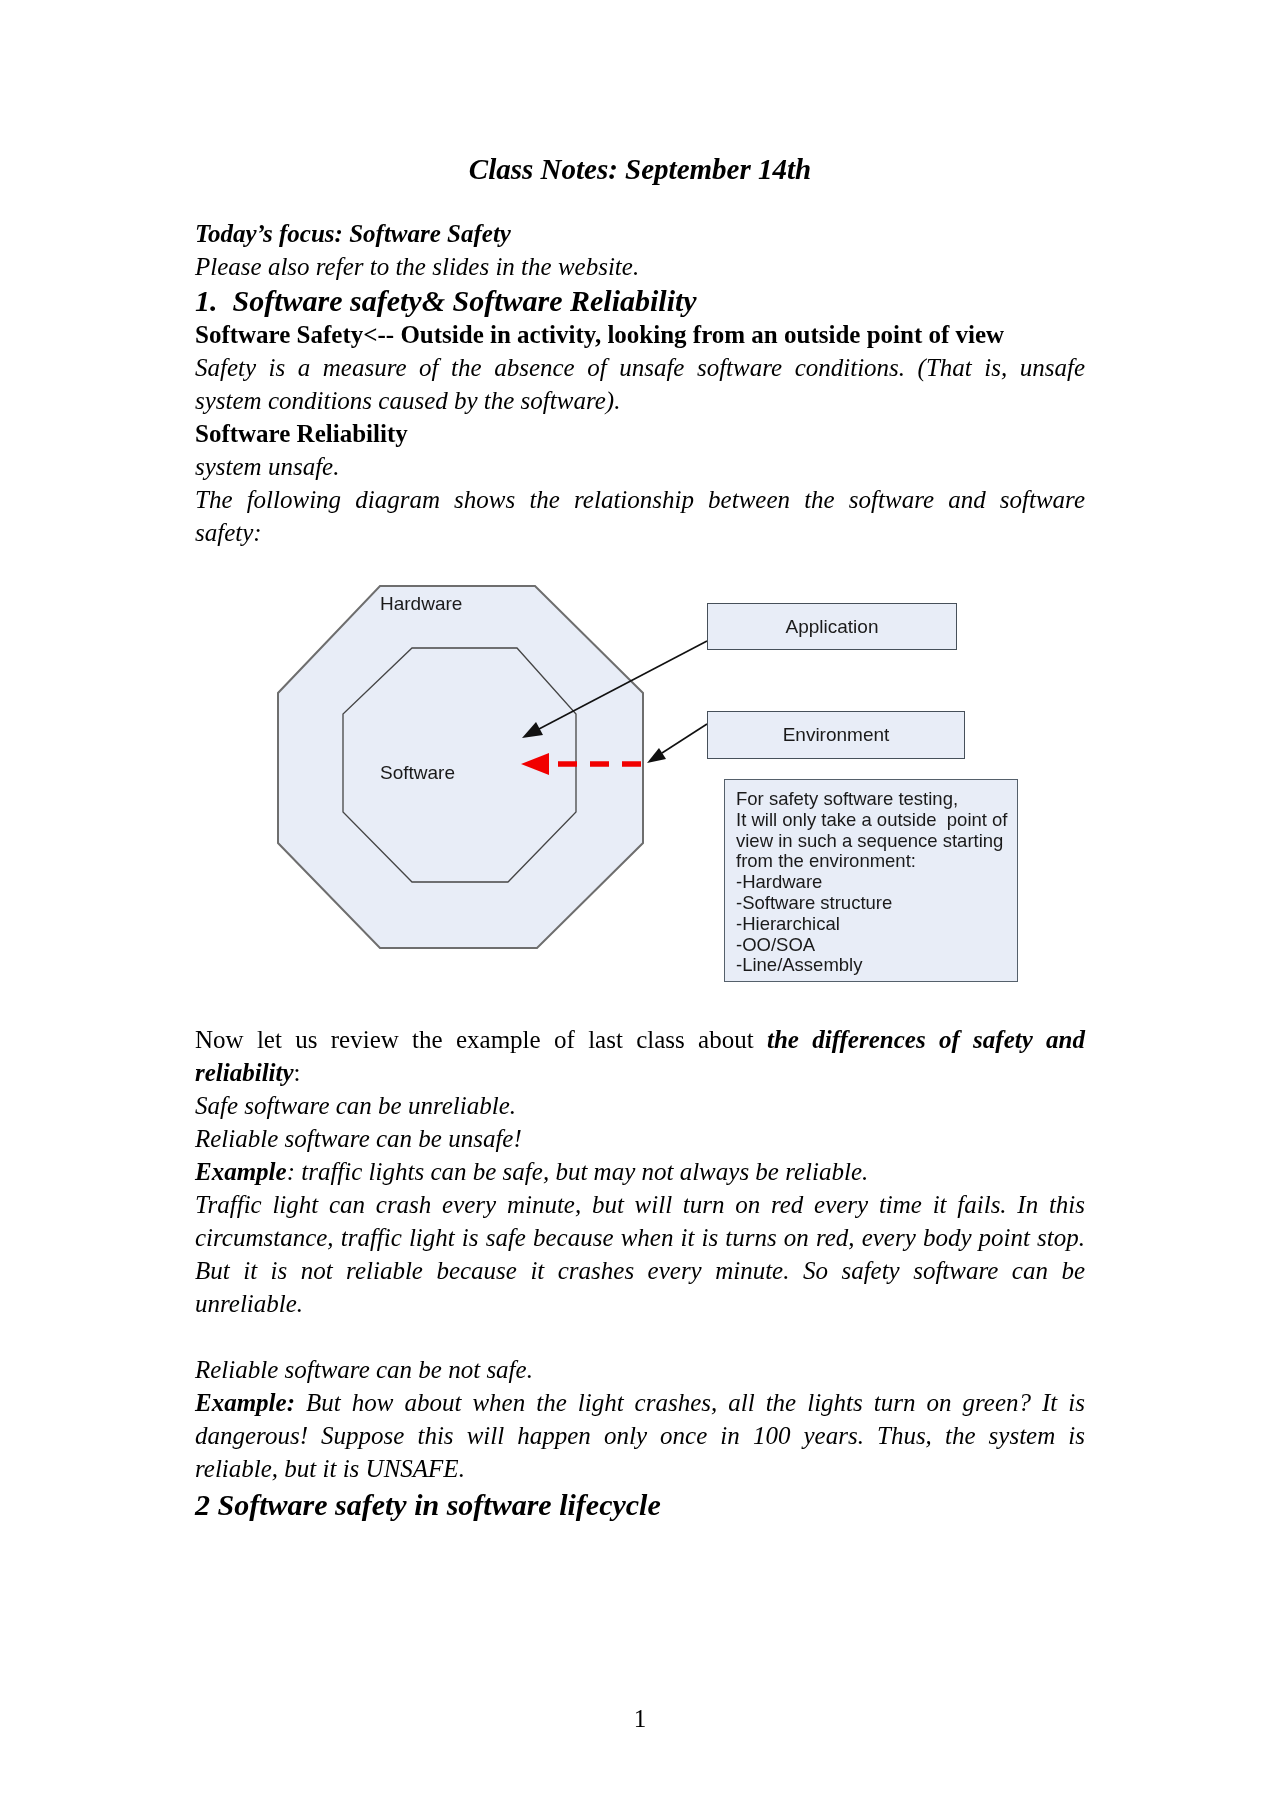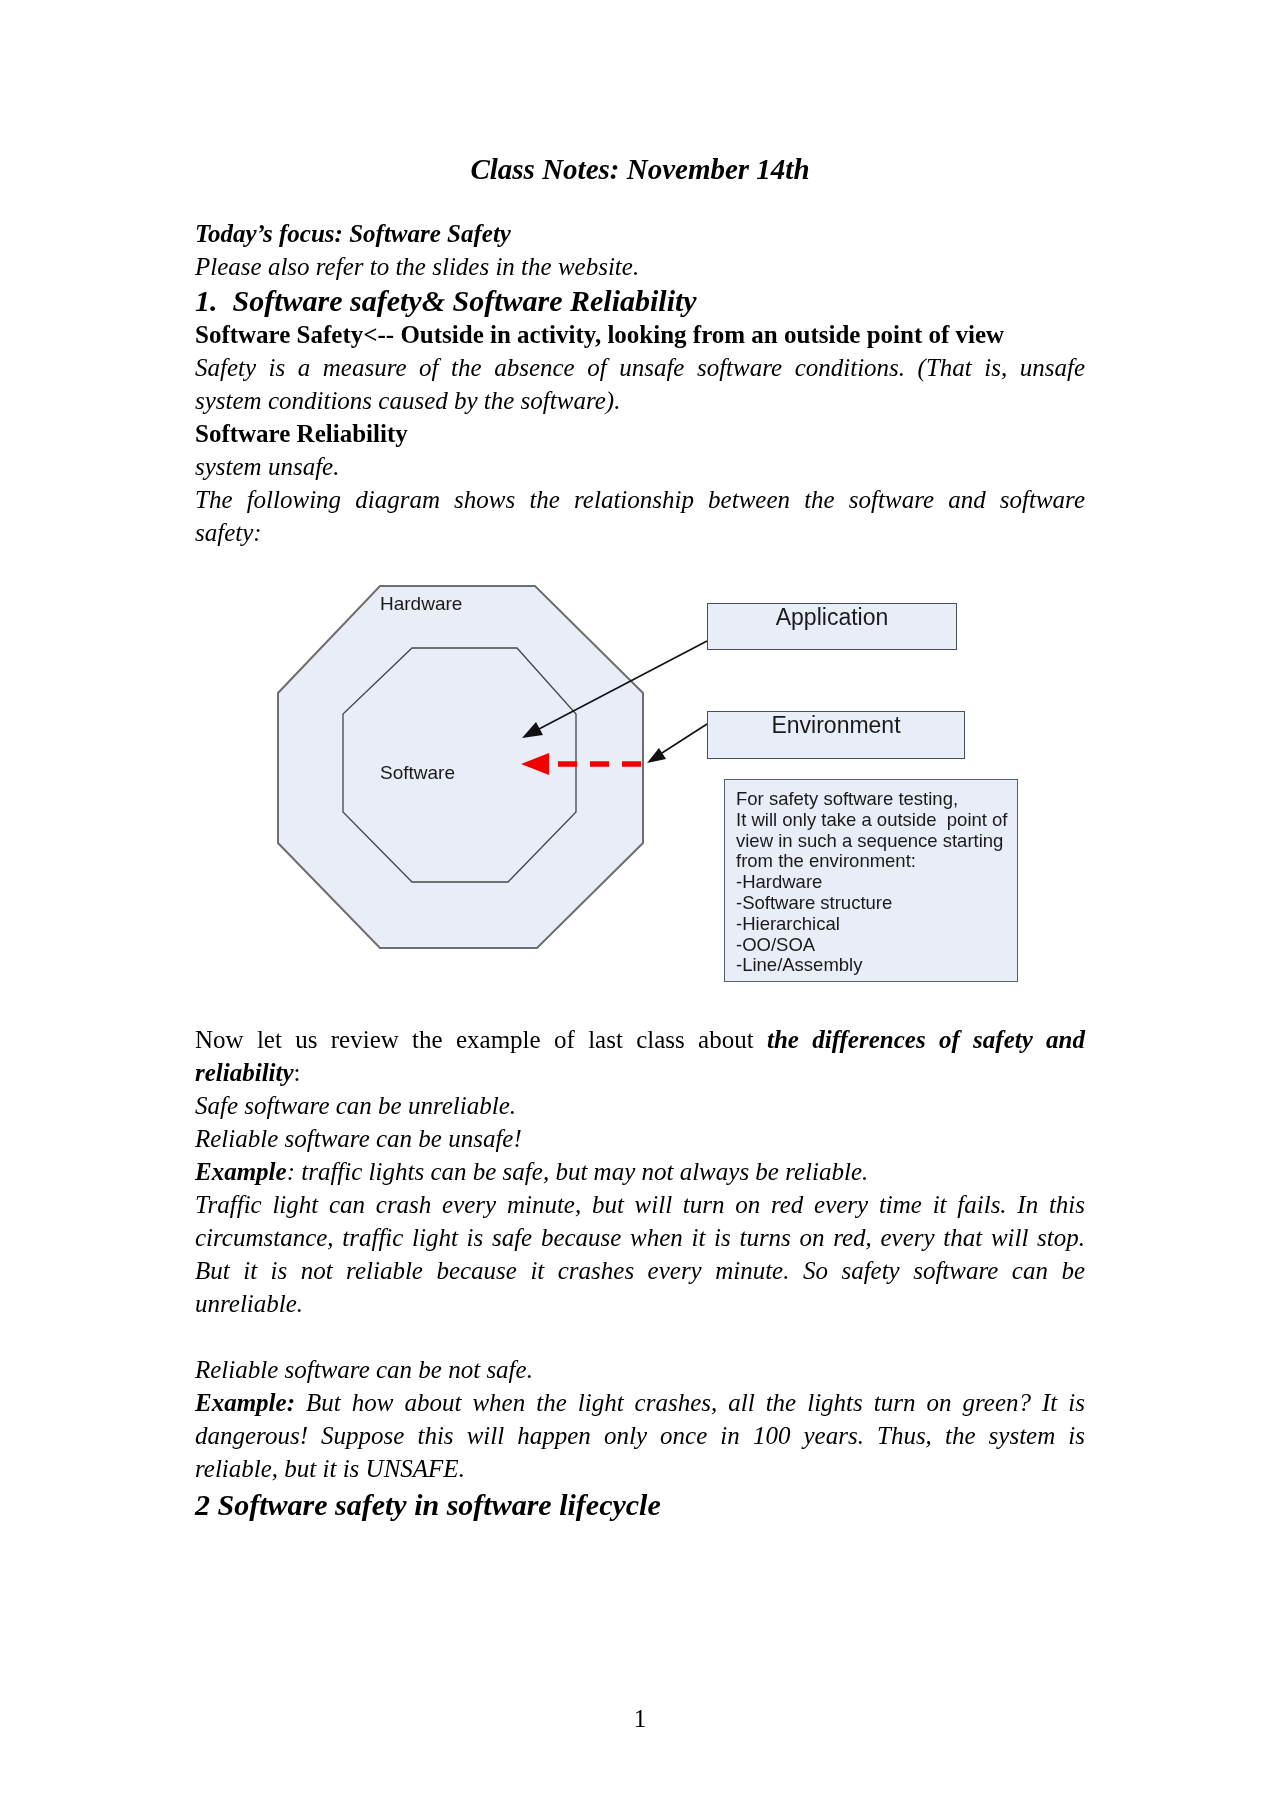--- a/index.html
+++ b/index.html
@@ -20,39 +20,39 @@
   .h1{font-size:30px;line-height:35px;font-weight:bold;font-style:italic;}
   .h2{font-size:30px;line-height:40px;font-weight:bold;font-style:italic;}
   .blank{height:33px;}
   #page-number{top:1705px;left:195px;width:890px;text-align:center;font-size:25px;}
   
   #diagram{top:580px;left:0;width:1280px;height:410px;}
   #diagram svg{position:absolute;left:0;top:0;}
   .dlabel{position:absolute;font-family:"Liberation Sans","DejaVu Sans",sans-serif;
           font-size:19px;color:#1a1a1a;text-align:left;}
   .dbox{position:absolute;background:#e8edf7;border:1.6px solid #46505a;
-        display:flex;justify-content:center;
-        font-family:"Liberation Sans","DejaVu Sans",sans-serif;font-size:23px;color:#1a1a1a;}
+        display:flex;align-items:center;justify-content:center;
+        font-family:"Liberation Sans","DejaVu Sans",sans-serif;font-size:19px;color:#1a1a1a;}
   #info-box{position:absolute;left:696px;top:199px;width:294px;height:203px;background:#e8edf7;
         border:1.8px solid #55606b;box-sizing:border-box;padding:9px 0 0 11px;
         font-family:"Liberation Sans","DejaVu Sans",sans-serif;font-size:18.5px;
         line-height:20.8px;color:#1a1a1a;white-space:pre-wrap;margin-left:28px;}
   .oct-outer{fill:#e8edf7;stroke:#6e6e6e;stroke-width:2;}
   .oct-inner{fill:#e8edf7;stroke:#454545;stroke-width:1.3;}
   .thinline{stroke:#111111;stroke-width:1.6;fill:none;}
   .ahead{fill:#111111;}
   .redline{stroke:#f10000;stroke-width:5.5;stroke-dasharray:19 13;fill:none;}
   .redhead{fill:#f10000;}
 </style>
 </head>
 <body>
 
 <div id="page">
 
-  <div id="doc-title" class="abs">Class Notes: November 14th</div>
+  <div id="doc-title" class="abs">Class Notes: September 14th</div>
 
   <div id="block-b" class="abs">
     <div class="ln bi">Today’s focus: Software Safety</div>
     <div class="ln it">Please also refer to the slides in the website.</div>
     <div class="ln h1">1.  Software safety&amp; Software Reliability</div>
     <div class="ln b"><span>Software Safety&lt;-- </span><span class="u">Outside in activity</span><span>, looking from an outside point of view</span></div>
     <div class="ln it jl">Safety is a measure of the absence of unsafe software conditions. (That is, unsafe</div>
     <div class="ln it">system conditions caused by the software).</div>
     <div class="ln b">Software Reliability</div>
     <div class="ln it">system unsafe.</div>
@@ -90,21 +90,21 @@
 -Line/Assembly</div>
   </div>
 
   <div id="block-c" class="abs">
     <div class="ln jl"><span>Now let us review the example of last class about</span><span class="bi u"> the differences of safety and</span></div>
     <div class="ln"><span class="bi u">reliability</span><span>:</span></div>
     <div class="ln it">Safe software can be unreliable.</div>
     <div class="ln it">Reliable software can be unsafe!</div>
     <div class="ln it"><span class="bi u">Example</span><span>: traffic lights can be safe, but may not always be reliable.</span></div>
     <div class="ln it jl">Traffic light can crash every minute, but will turn on red every time it fails. In this</div>
-    <div class="ln it jl">circumstance, traffic light is safe because when it is turns on red, every that will stop.</div>
+    <div class="ln it jl">circumstance, traffic light is safe because when it is turns on red, every body point stop.</div>
     <div class="ln it jl">But it is not reliable because it crashes every minute. So safety software can be</div>
     <div class="ln it">unreliable.</div>
     <div class="blank"></div>
     <div class="ln it">Reliable software can be not safe.</div>
     <div class="ln it jl"><span class="bi u">Example: </span><span>But how about when the light crashes, all the lights turn on green? It is</span></div>
     <div class="ln it jl">dangerous! Suppose this will happen only once in 100 years. Thus, the system is</div>
     <div class="ln it">reliable, but it is UNSAFE.</div>
     <div class="ln h2">2 Software safety in software lifecycle</div>
   </div>
 

